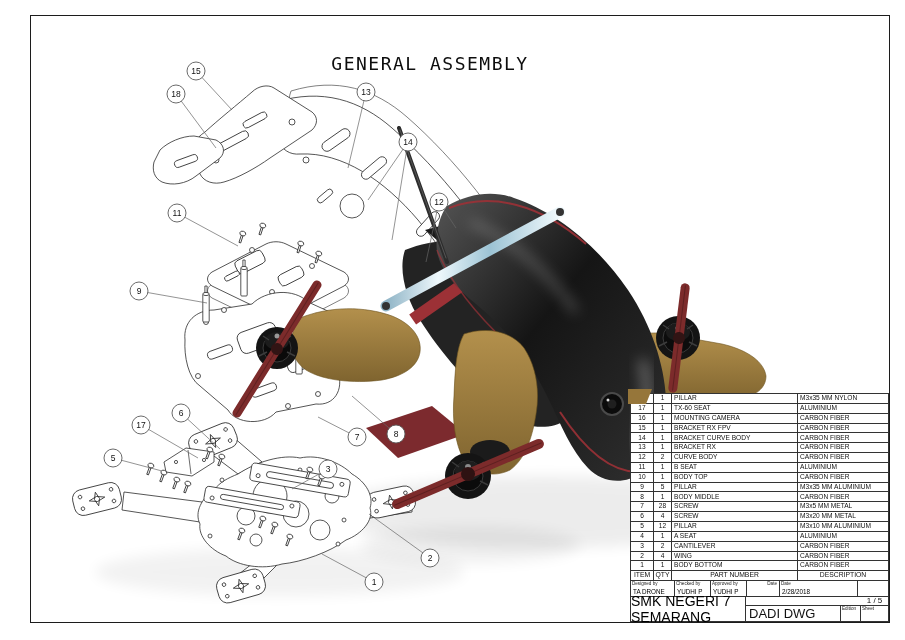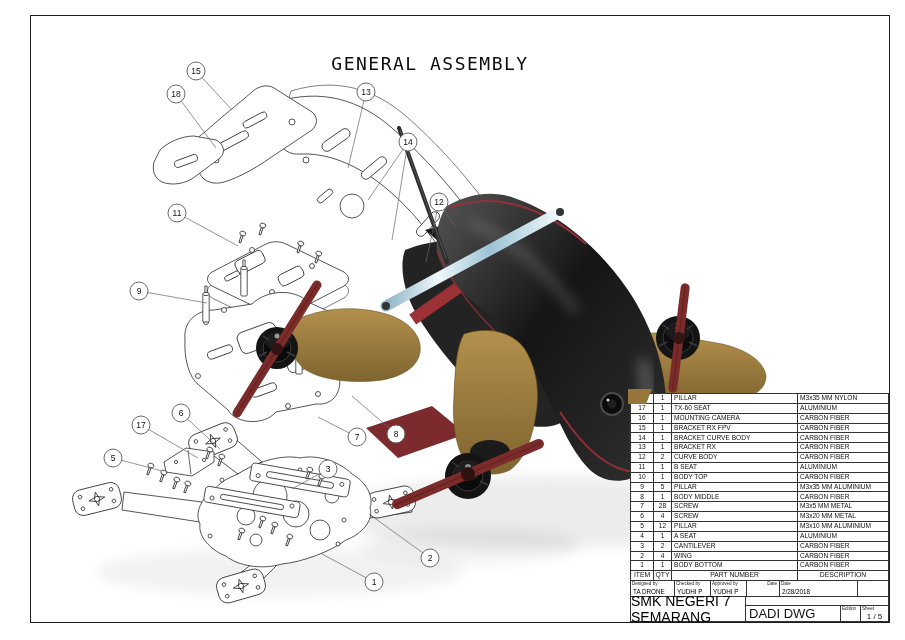--- a/index.html
+++ b/index.html
@@ -23,21 +23,21 @@
   .bom-header .bom-cell{justify-content:center;padding-left:0;font-size:6.8px;}
   
   #titleblock{position:absolute;left:630px;top:581px;width:259px;height:41px;z-index:2;
        border:1px solid #333;border-top:none;box-sizing:border-box;background:#fff;font-size:6.5px;}
   .tb{position:absolute;box-sizing:border-box;}
   .tb .lab{position:absolute;left:1px;top:0;font-size:4.6px;color:#222;white-space:nowrap;}
   .tb .val{position:absolute;left:2px;bottom:1px;font-size:6.3px;color:#000;white-space:nowrap;}
   .brd-r{border-right:1px solid #333;} .brd-b{border-bottom:1px solid #333;}
   #tb-company{display:flex;align-items:center;justify-content:center;font-size:14px;color:#000;}
   #tb-dwg{display:flex;align-items:flex-start;padding:0 0 1px 3px;font-size:13px;}
-  #tb-sheet-val{position:absolute;left:0;right:0;bottom:0px;text-align:center;font-size:8px;}
+  #tb-sheet-val{position:absolute;left:0;right:0;bottom:16px;text-align:center;font-size:8px;}
   
   .wire{fill:#fff;stroke:#2b2b2b;stroke-width:0.8;stroke-linejoin:round;}
   .wire2{fill:#fff;stroke:#4a4a4a;stroke-width:0.7;stroke-linejoin:round;}
   .leader{stroke:#666;stroke-width:0.7;}
   .balloon{fill:#fff;stroke:#595959;stroke-width:0.9;}
   .balloon-num{font-family:"Liberation Sans","DejaVu Sans",sans-serif;font-size:8.5px;fill:#111;text-anchor:middle;}
   #overlay{position:absolute;left:0;top:0;z-index:3;pointer-events:none;}
 </style>
 </head>
 <body>

